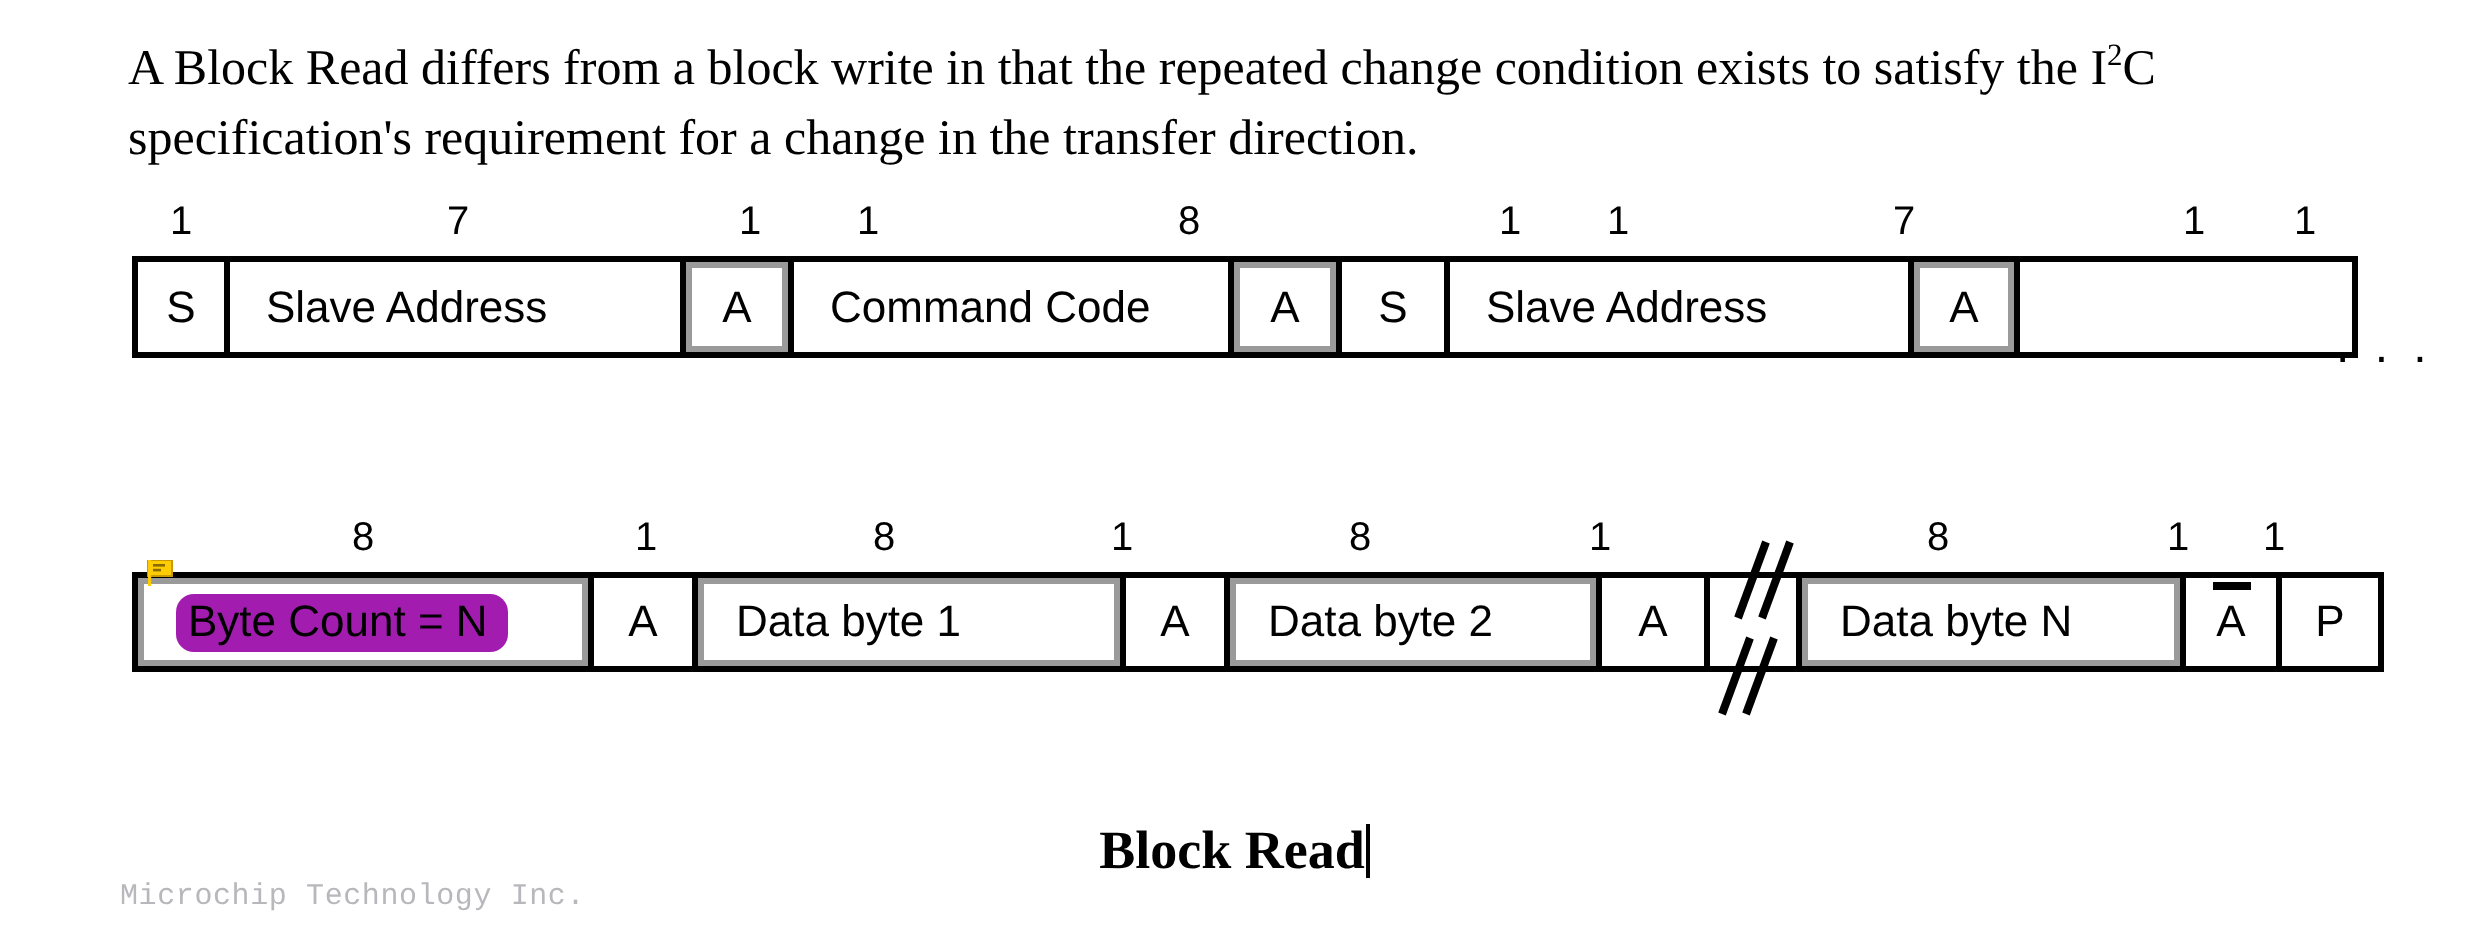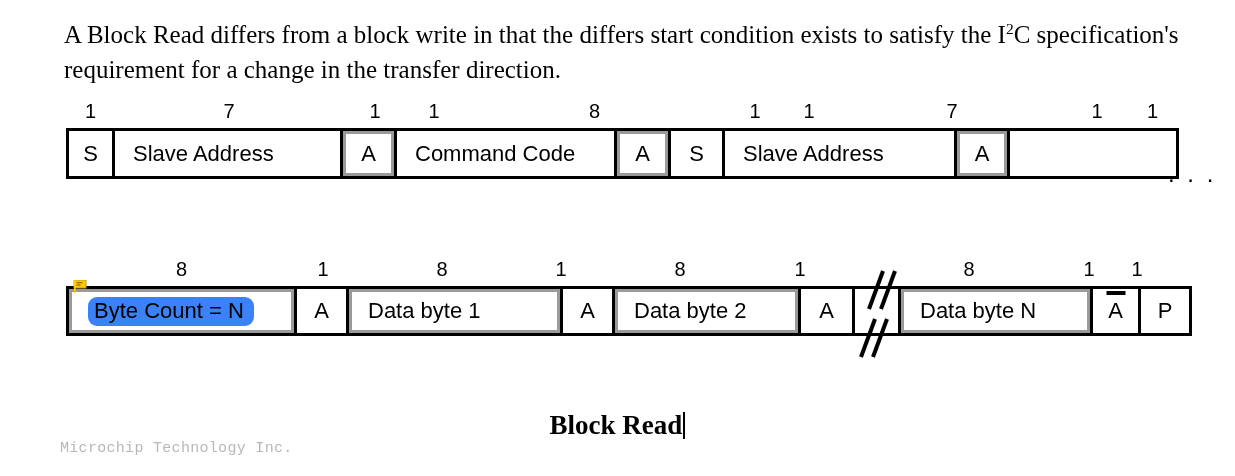--- a/index.html
+++ b/index.html
@@ -95,21 +95,21 @@
   .nack .bar{
     position:absolute;
     left:50%; transform:translateX(-50%);
     top:-9px;
     width:19px; height:4px;
     background:#000;
   }
 
   
   .hl{
-    background:#3b82f6;
+    background:#a21caf;
     border-radius:9px;
     padding:1px 10px 2px 6px;
     color:#000;
     display:inline-block;
   }
   .comment-flag{
     position:absolute;
     left:3px; top:-9px;
     width:15px; height:13px;
   }
@@ -148,21 +148,21 @@
     left:60px; top:440px;
     font-family:Liberation Mono, monospace;
     font-size:15px;
     color:#b8b8bc;
     letter-spacing:0.3px;
   }
 </style>
 </head>
 <body>
 
-<div id="intro"><span>A Block Read differs from a block write in that the differs start condition exists to satisfy the I</span><sup>2</sup><span>C specification's requirement for a change in the transfer direction.</span></div>
+<div id="intro"><span>A Block Read differs from a block write in that the repeated change condition exists to satisfy the I</span><sup>2</sup><span>C specification's requirement for a change in the transfer direction.</span></div>
 
 <div class="diagram" id="row1-wrap">
   <div class="bitbar" id="row1-bits">
       <div class="bitnum" style="width: 49px;">1</div>
       <div class="bitnum" style="width: 228px;">7</div>
       <div class="bitnum" style="width: 64px;">1</div>
       <div class="bitnum" style="width: 54px;">1</div>
       <div class="bitnum" style="width: 267px;">8</div>
       <div class="bitnum" style="width: 54px;">1</div>
       <div class="bitnum" style="width: 54px;">1</div>

